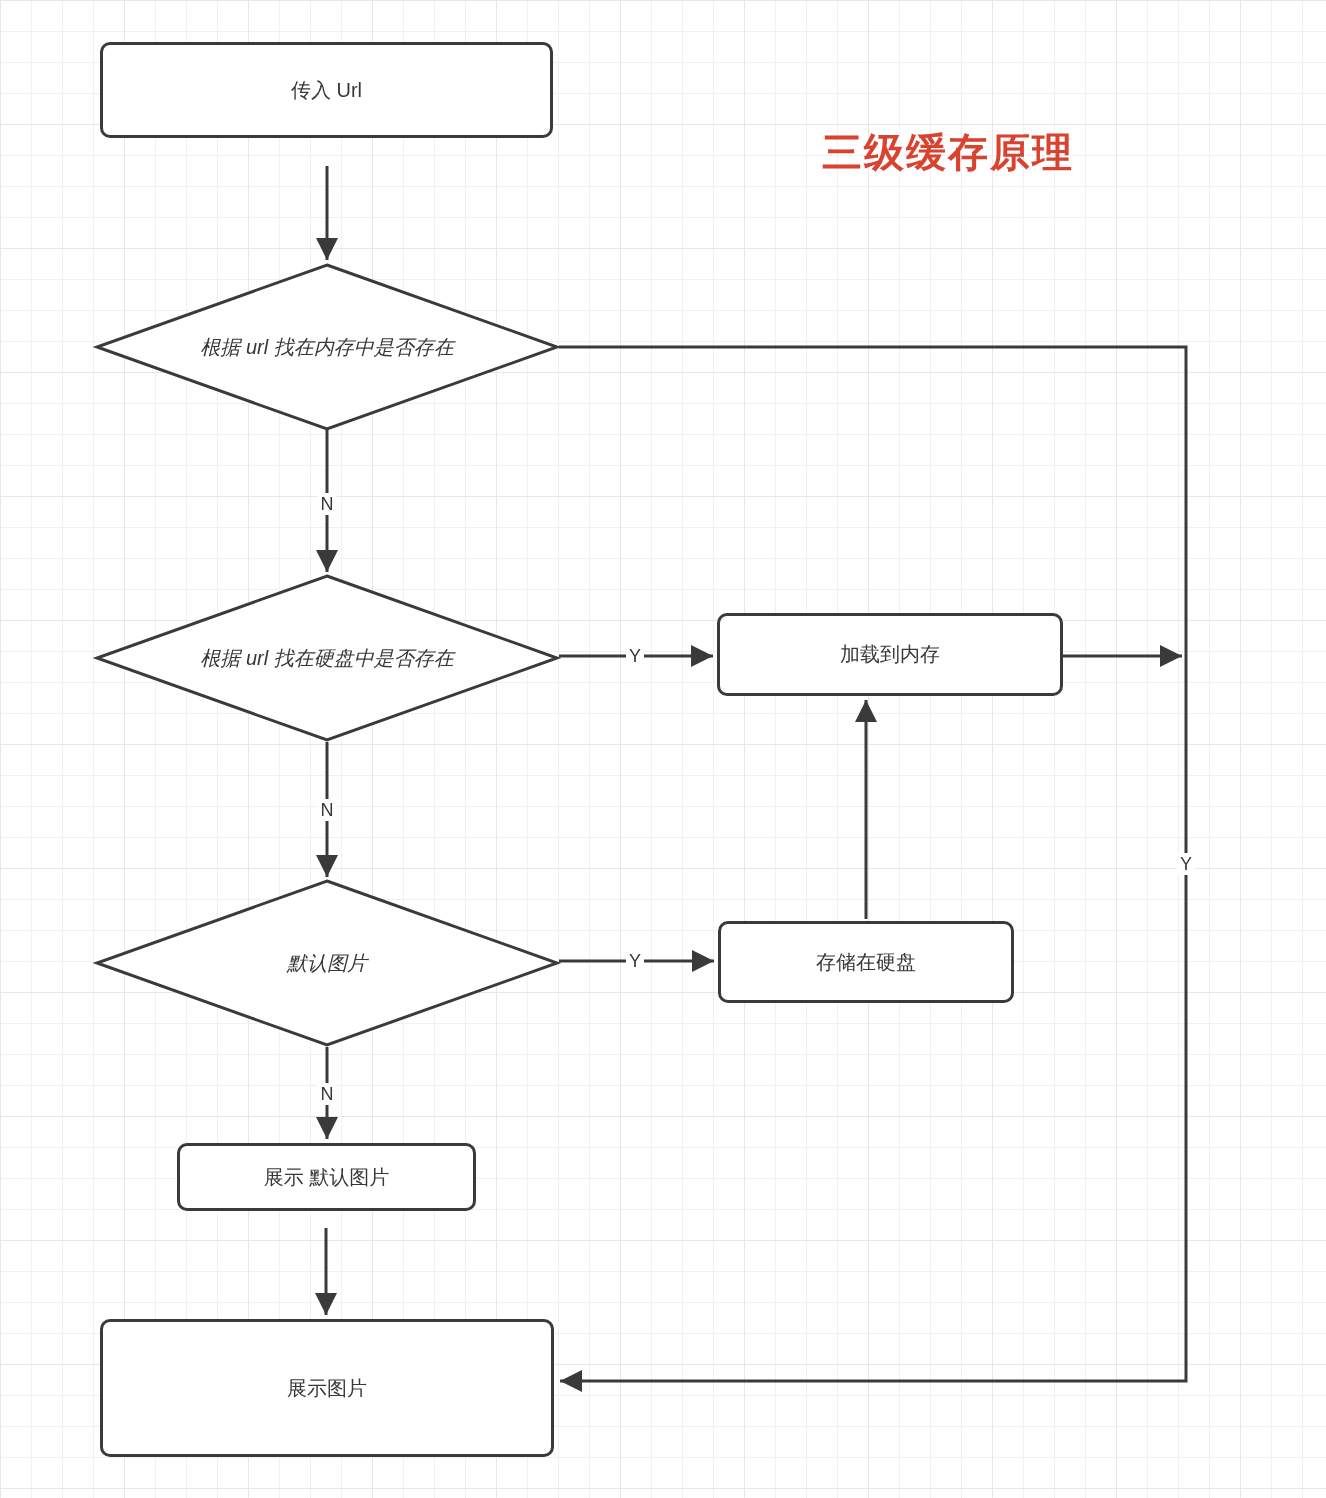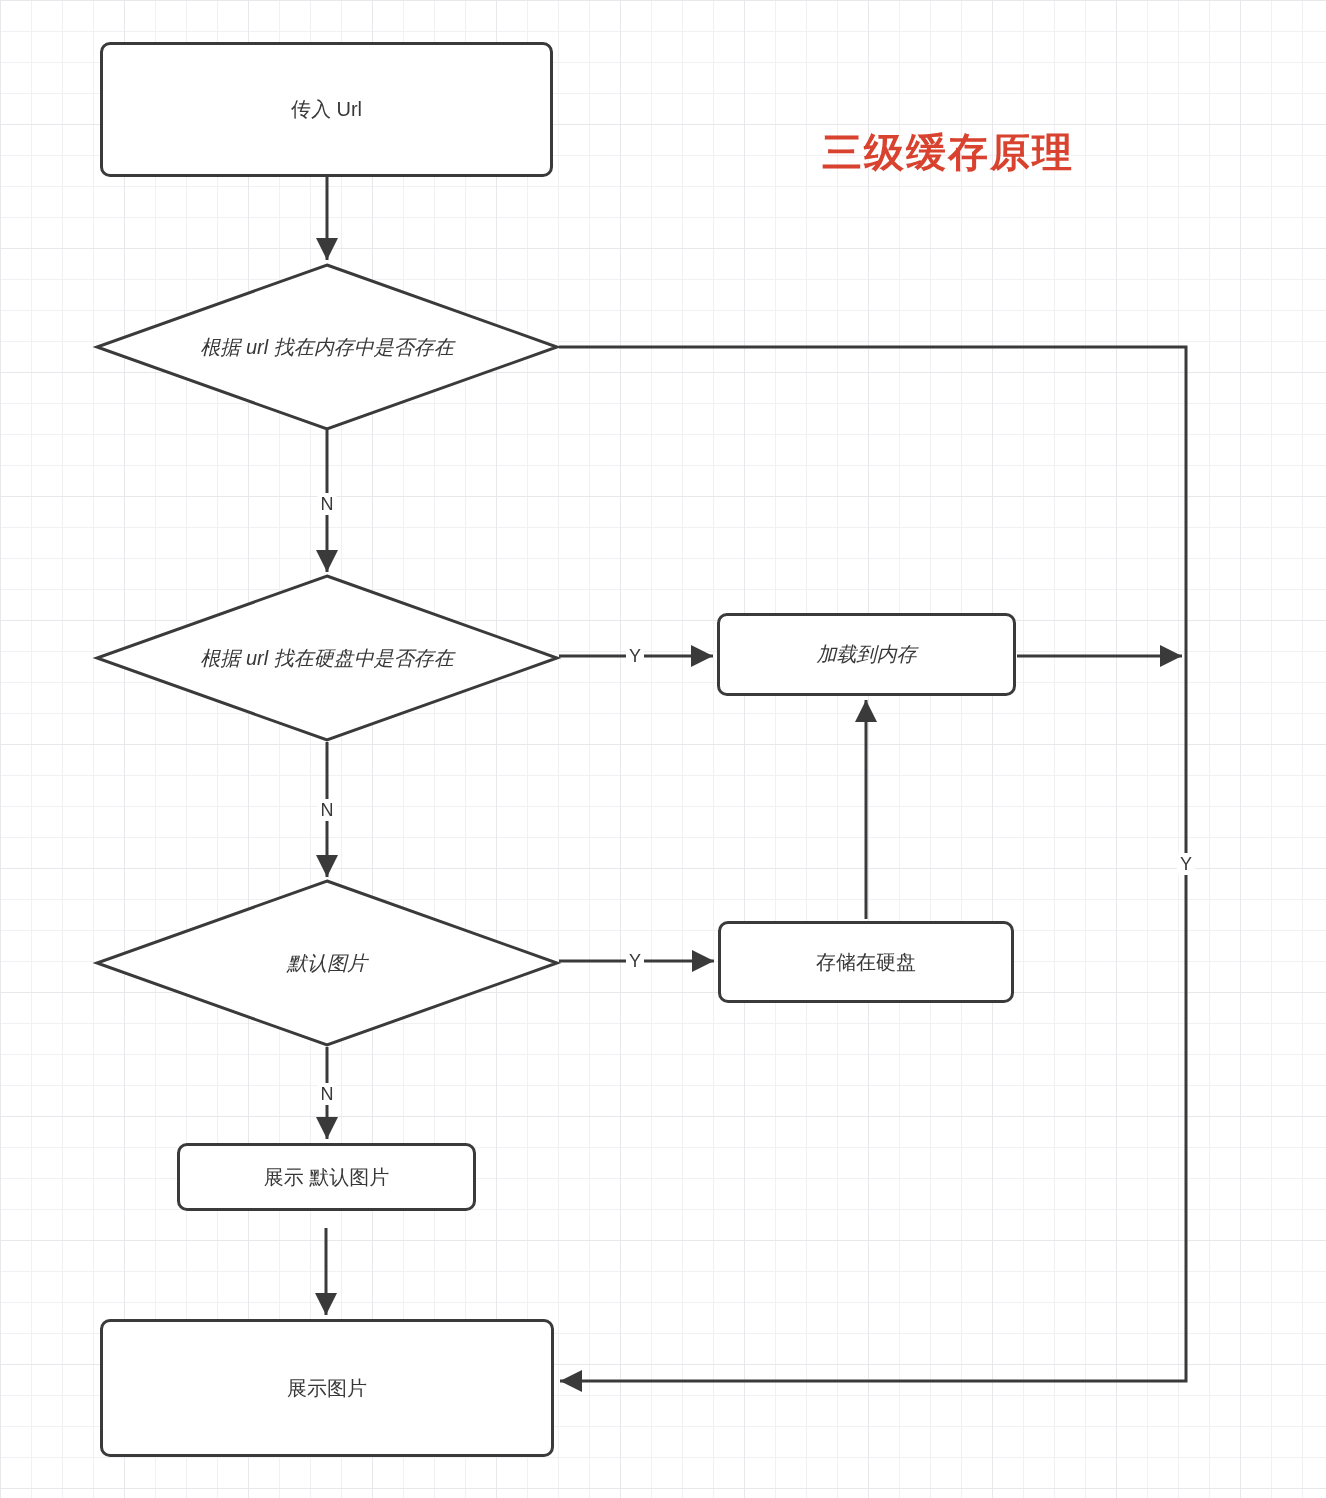--- a/index.html
+++ b/index.html
@@ -85,25 +85,25 @@
     <path d="M559,961 L714,961" fill="none" stroke="#3a3a3a" stroke-width="3" marker-end="url(#arr)"></path>
     <path d="M866,919 L866,700" fill="none" stroke="#3a3a3a" stroke-width="3" marker-end="url(#arr)"></path>
     <path d="M1017,656 L1182,656" fill="none" stroke="#3a3a3a" stroke-width="3" marker-end="url(#arr)"></path>
     <path d="M559,347 L1186,347 L1186,1381 L560,1381" fill="none" stroke="#3a3a3a" stroke-width="3" marker-end="url(#arr)"></path>
 
     <polygon points="327,265 557,347 327,429 97,347" fill="#ffffff" stroke="#3a3a3a" stroke-width="3"></polygon>
     <polygon points="327,576 557,658 327,740 97,658" fill="#ffffff" stroke="#3a3a3a" stroke-width="3"></polygon>
     <polygon points="327,881 557,963 327,1045 97,963" fill="#ffffff" stroke="#3a3a3a" stroke-width="3"></polygon>
   </svg>
 
-  <div class="node" style="left:100px;top:42px;width:453px;height:135px;">
+  <div class="node" style="left:100px;top:42px;width:453px;height:96px;">
     <span>传入 Url</span>
   </div>
 
-  <div class="node" style="left:717px;top:613px;width:299px;height:83px;font-style:italic;">
+  <div class="node" style="left:717px;top:613px;width:346px;height:83px;">
     <span>加载到内存</span>
   </div>
 
   <div class="node" style="left:718px;top:921px;width:296px;height:82px;text-align:center;">
     <span>存储在硬盘</span>
   </div>
 
   <div class="node" style="left:177px;top:1143px;width:299px;height:68px;">
     <span>展示 默认图片</span>
   </div>

